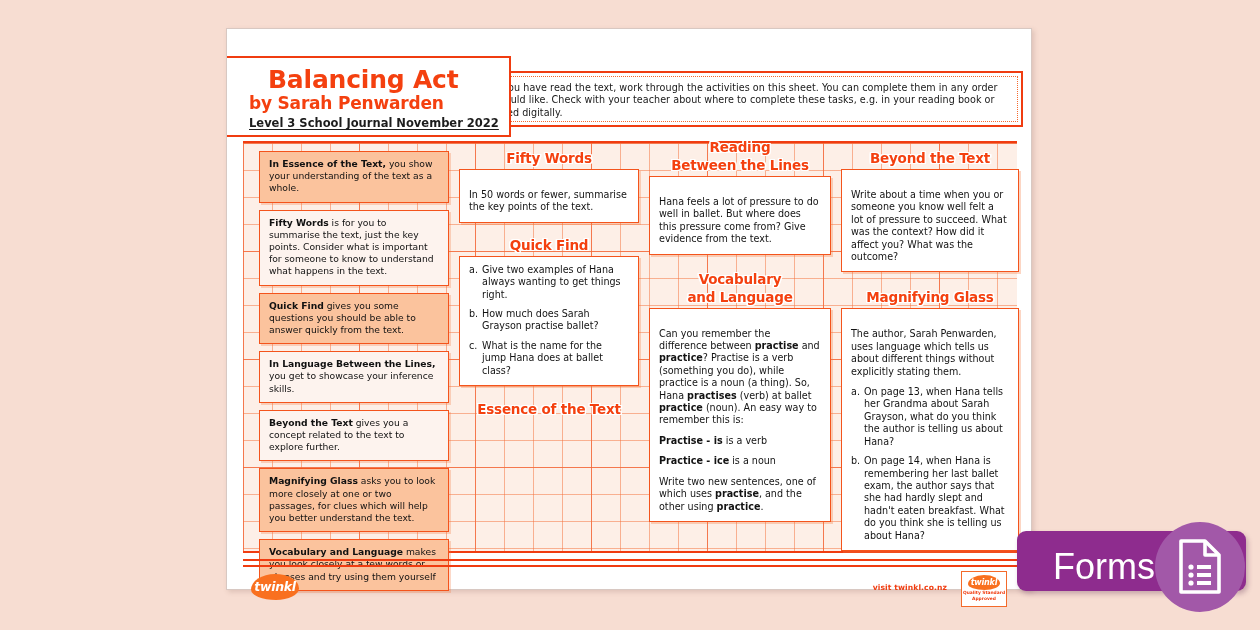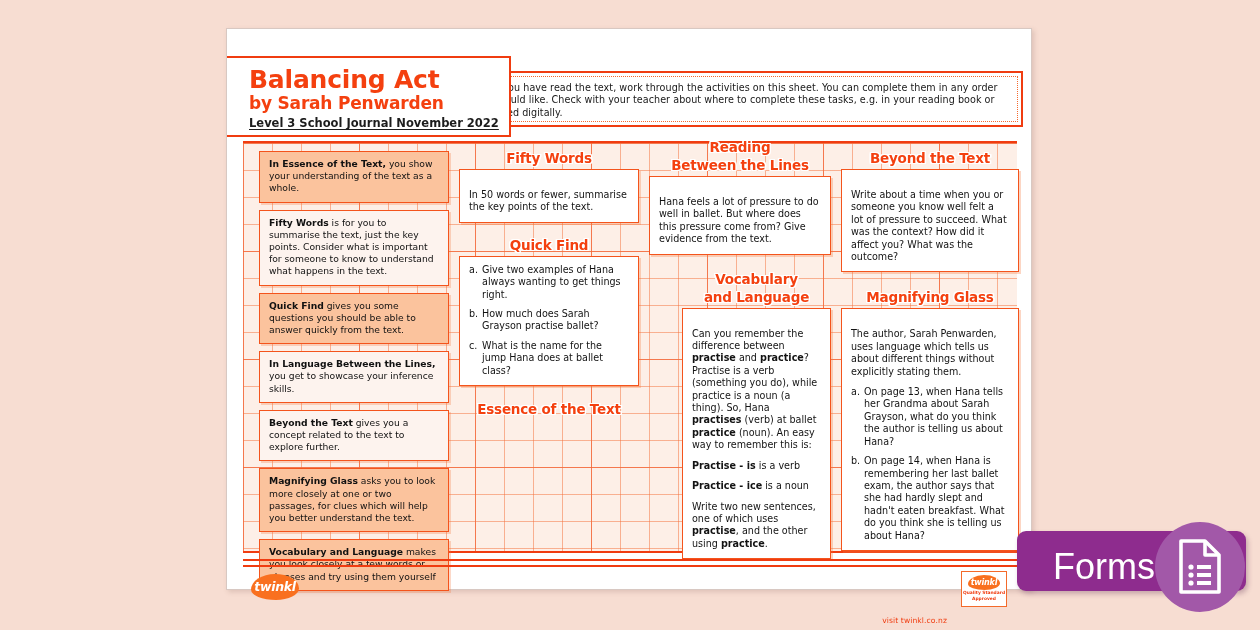--- a/index.html
+++ b/index.html
@@ -32,20 +32,21 @@
     z-index: 20;
     padding: 8px 0 0 22px;
   }
   .t-main {
     color: #f4400f;
     font-family: "DejaVu Sans", sans-serif;
     font-weight: bold;
     font-size: 25px;
     line-height: 27px;
     letter-spacing: -0.2px;
+    margin-left: 19px;
   }
   .t-sub {
     color: #f4400f;
     font-weight: bold;
     font-size: 17px;
     line-height: 20px;
     letter-spacing: -0.2px;
   }
   .t-lvl {
     color: #1c1c1c;
@@ -113,22 +114,22 @@
   .twinkl-logo {
     position: absolute; left: 24px; top: 545px;
     width: 48px; height: 26px;
     background: #f9701f;
     border-radius: 50% 50% 48% 52% / 60% 55% 45% 40%;
     color: #fff; font-weight: bold; font-style: italic;
     font-size: 12.5px; line-height: 26px; text-align: center;
     letter-spacing: -0.3px;
   }
   .visit-url {
-    position: absolute; right: 84px; top: 587px;
-    color: #f03c10; font-weight: normal; font-size: 7.6px;
+    position: absolute; right: 84px; top: 554px;
+    color: #f03c10; font-weight: bold; font-size: 7.6px;
     letter-spacing: 0.1px;
   }
   .badge {
     position: absolute; right: 24px; top: 542px;
     width: 46px; height: 36px;
     border: 1.4px solid #f46a2a;
     background: #fff;
     text-align: center;
   }
   .badge .b-cloud {
@@ -299,21 +300,21 @@
 
     <div class="col col-three">
       <div>
         <div class="sec-head">Reading</div>
         <div class="sec-head">Between the Lines</div>
         <div class="card">
           <p>Hana feels a lot of pressure to do well in ballet. But where does this pressure come from? Give evidence from the text.</p>
         </div>
       </div>
 
-      <div style="margin-top:17px;padding-left:33px;">
+      <div style="margin-top:17px;">
         <div class="sec-head">Vocabulary</div>
         <div class="sec-head">and Language</div>
         <div class="card">
           <p><span>Can you remember the difference between </span><b>practise</b><span> and </span><b>practice</b><span>? Practise is a verb (something you do), while practice is a noun (a thing). So, Hana </span><b>practises</b><span> (verb) at ballet </span><b>practice</b><span> (noun). An easy way to remember this is:</span></p>
           <p><b>Practise - is</b><span> is a verb</span></p>
           <p><b>Practice - ice</b><span> is a noun</span></p>
           <p><span>Write two new sentences, one of which uses </span><b>practise</b><span>, and the other using </span><b>practice</b><span>.</span></p>
         </div>
       </div>
     </div>

